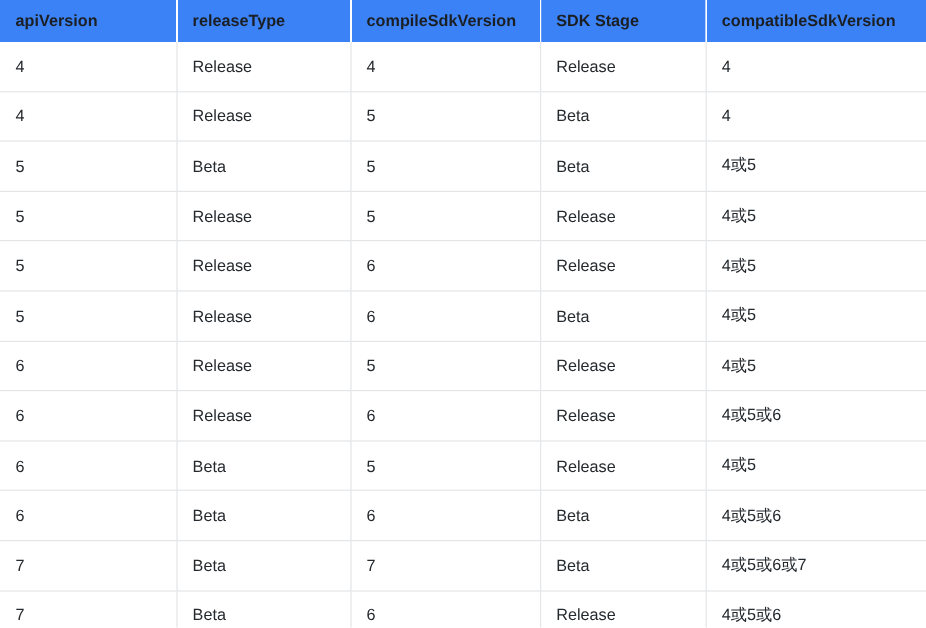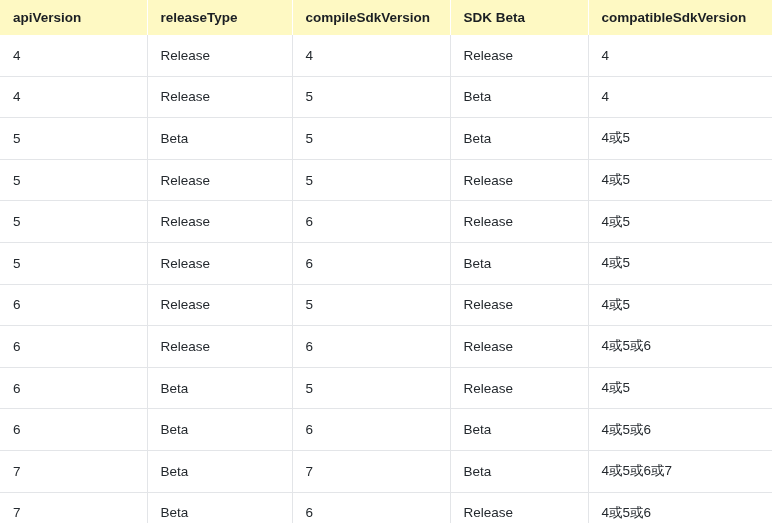--- a/index.html
+++ b/index.html
@@ -21,21 +21,21 @@
     font-size: 13.5px;
   }
 
   .sdk-table col.c0 { width: 147px; }
   .sdk-table col.c1 { width: 145px; }
   .sdk-table col.c2 { width: 158px; }
   .sdk-table col.c3 { width: 138px; }
   .sdk-table col.c4 { width: 184px; }
 
   .sdk-table thead th {
-    background: #fef9c3;
+    background: #3b82f6;
     color: #1b1f23;
     font-weight: bold;
     font-size: 13.5px;
     text-align: left;
     padding: 9px 0 9px 13px;
     height: 17px;
     border-right: 1px solid #ffffff;
     vertical-align: middle;
     white-space: nowrap;
     overflow: hidden;
@@ -72,21 +72,21 @@
       <col class="c1">
       <col class="c2">
       <col class="c3">
       <col class="c4">
   </colgroup>
   <thead>
     <tr>
       <th>apiVersion</th>
       <th>releaseType</th>
       <th>compileSdkVersion</th>
-      <th>SDK Beta</th>
+      <th>SDK Stage</th>
       <th>compatibleSdkVersion</th>
     </tr>
   </thead>
   <tbody>
     <tr>
       <td>4</td>
       <td>Release</td>
       <td>4</td>
       <td>Release</td>
       <td>4</td>

